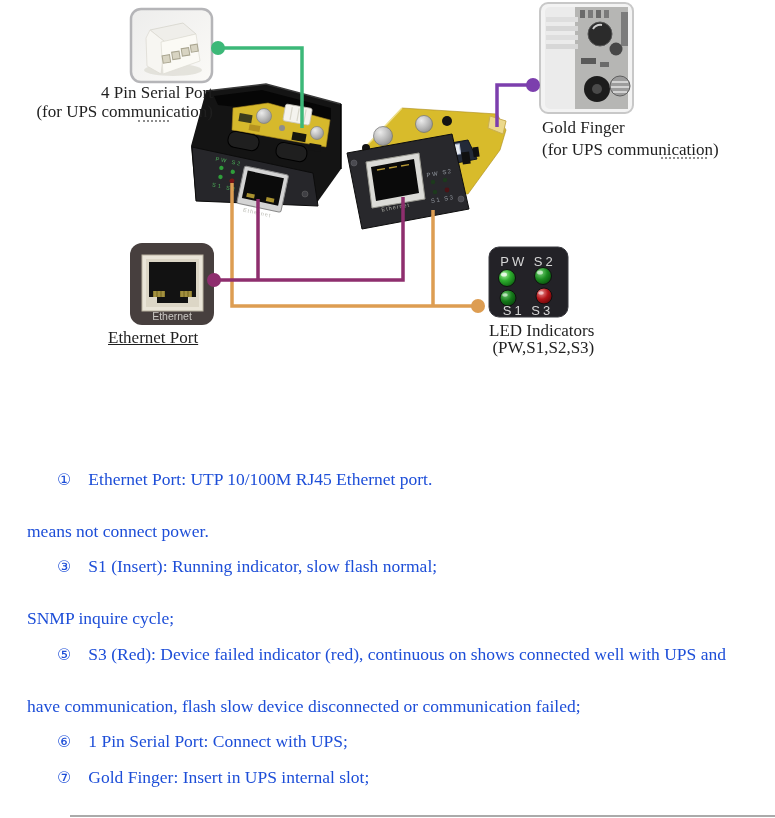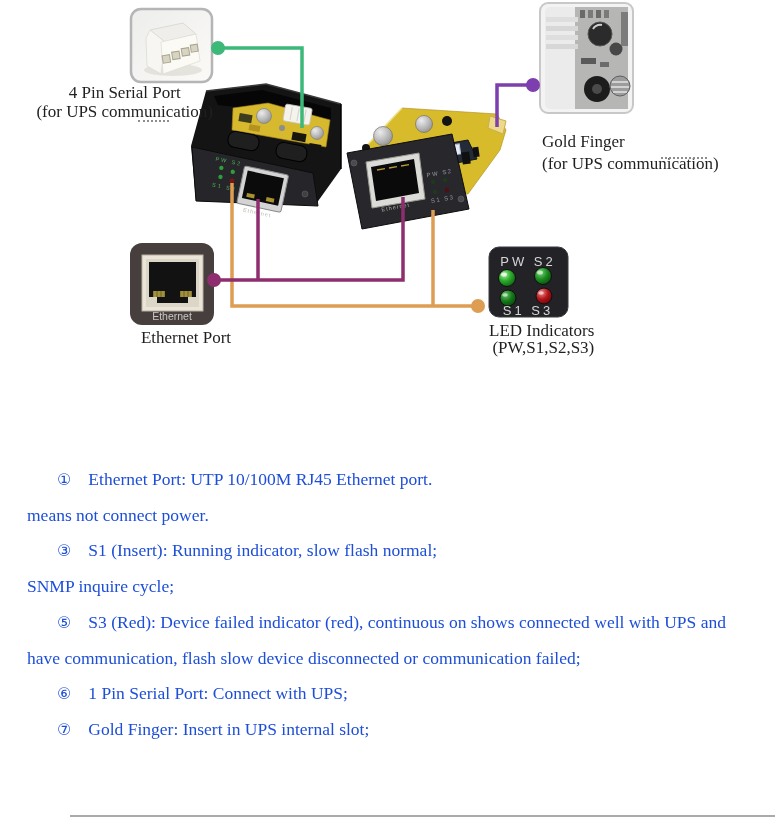--- a/index.html
+++ b/index.html
@@ -1,32 +1,32 @@
 <!DOCTYPE html>
 <html><head>
 <meta charset="utf-8">
 <style>
   html,body{margin:0;padding:0;background:#fff;}
   .page{position:relative;width:775px;height:818px;background:#fff;overflow:hidden;
         font-family:"Liberation Serif", serif;color:#1c1c1c;}
   .fig{position:absolute;left:0;top:0;}
   .caption{position:absolute;font-size:17px;color:#1f1f1f;}
   .caption span{display:block;white-space:nowrap;}
-  .cap-serial{top:84px;right:562px;text-align:center;line-height:18.5px;}
-  .cap-gold{top:131px;left:542px;text-align:left;line-height:22px;}
-  .cap-eth{top:329px;left:116px;width:140px;text-align:center;line-height:18px;}
+  .cap-serial{top:84px;right:562px;text-align:right;line-height:18.5px;}
+  .cap-gold{top:117px;left:542px;text-align:left;line-height:22px;}
+  .cap-eth{top:329px;left:108px;width:140px;line-height:18px;text-decoration:underline;}
   .cap-led{top:322px;left:489px;text-align:right;line-height:17px;}
   .proof-dots{position:absolute;height:2px;border-bottom:2px dotted #8d8d8d;}
   .dots-serial{left:138px;top:118px;width:31px;}
   .dots-gold{left:661px;top:155px;width:46px;}
   .notes{position:absolute;left:27px;top:462px;width:746px;font-size:17.5px;
          line-height:35.7px;color:#1d4ed8;}
   .notes .li{margin:0;}
   .notes .l1{text-indent:30px;white-space:nowrap;}
-  .notes .l2{white-space:nowrap;}
+  .notes .l2{white-space:nowrap;margin-top:16px;}
   .notes .l2:empty{display:none;}
   .notes .num{font-family:"DejaVu Sans", sans-serif;font-size:16px;margin-right:17px;}
   .bottom-rule{position:absolute;left:70px;top:815px;width:705px;height:1.5px;background:#aaaaaa;}
   svg text{font-family:"Liberation Sans", sans-serif;}
 </style>
 </head>
 <body>
 
 <div class="page">
 

